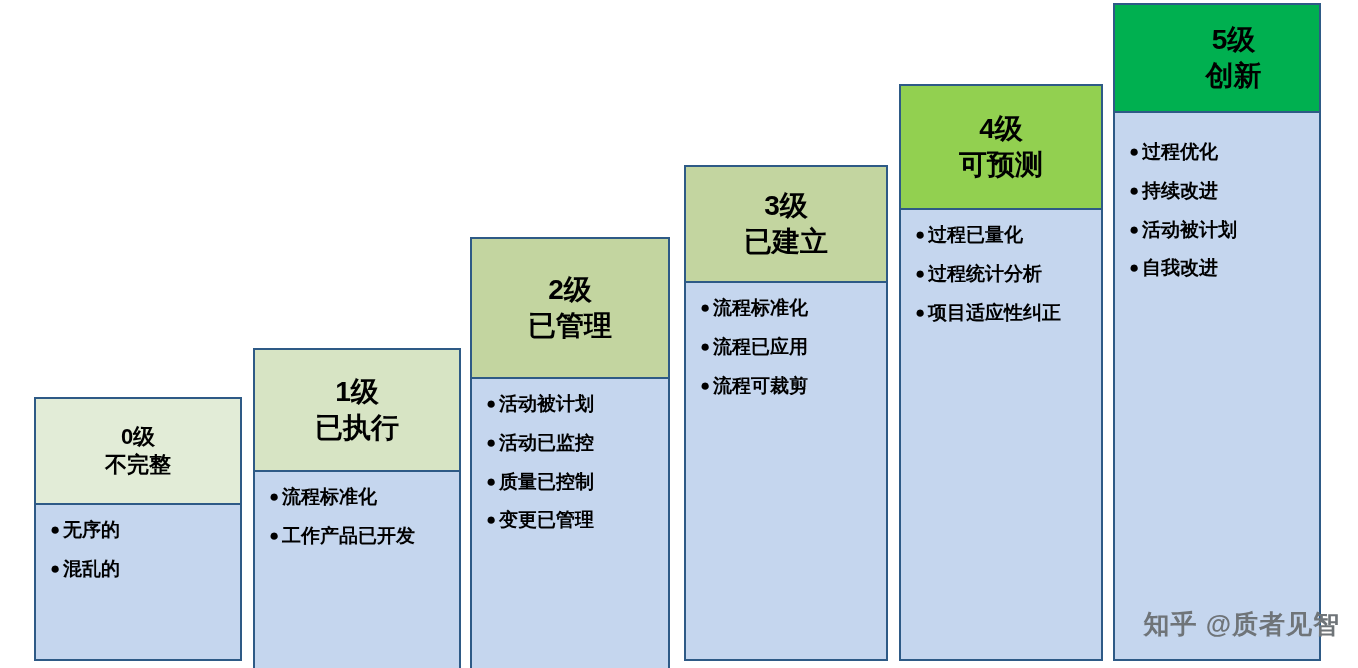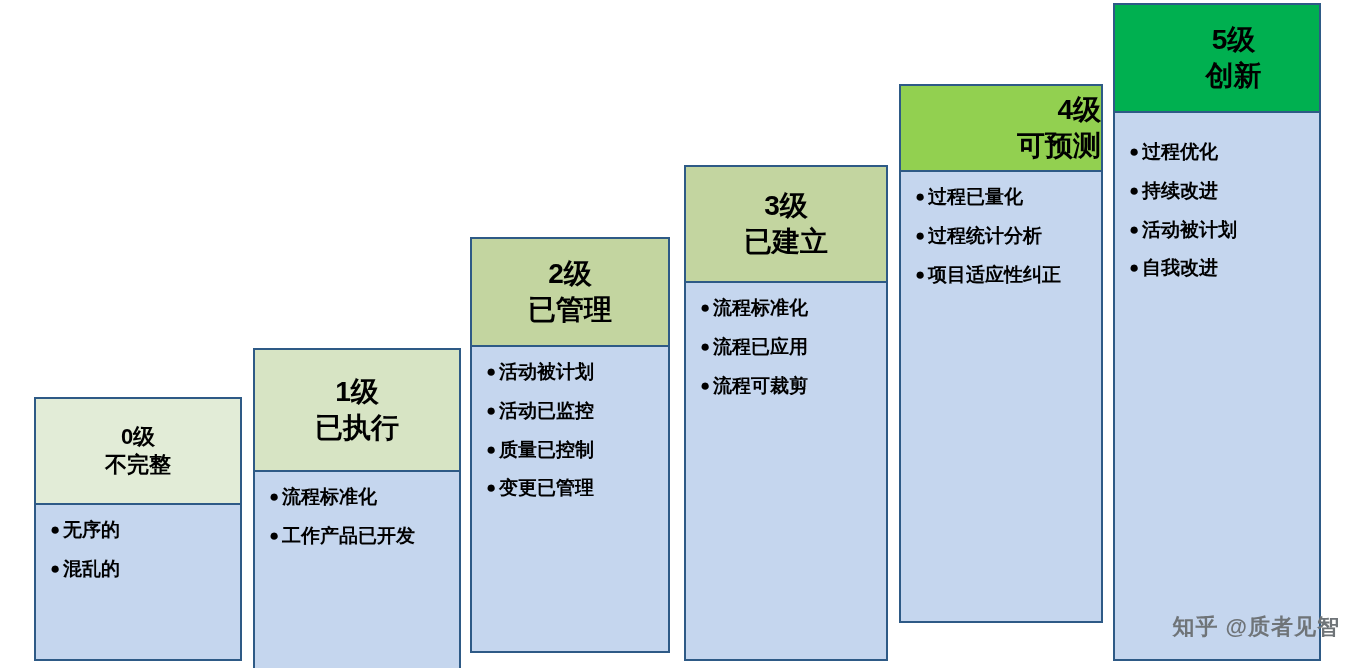--- a/index.html
+++ b/index.html
@@ -58,21 +58,21 @@
     display: inline-block;
     width: 13px;
     flex: 0 0 13px;
     font-size: 17px;
     line-height: 1.25;
   }
   .watermark {
     position: absolute;
     right: 18px;
     bottom: 26px;
-    font-size: 22px;
+    font-size: 26px;
     font-weight: bold;
     color: #6f7478;
     letter-spacing: 1px;
     white-space: nowrap;
   }
 </style>
 </head>
 <body>
 
 <div id="stage">
@@ -105,21 +105,21 @@
         <span>流程标准化</span>
       </div>
       <div class="bullet-row">
         <span class="bullet-dot">●</span>
         <span>工作产品已开发</span>
       </div>
     </div>
   </div>
 
   <div class="level-col" style="left:470px; top:237px; width:200px; height:424px;">
-    <div class="level-header" style="height:110px; background:#c3d5a0; font-size:28px;">
+    <div class="level-header" style="height:142px; background:#c3d5a0; font-size:28px;">
       <div class="hdr-line">2级</div>
       <div class="hdr-line">已管理</div>
     </div>
     <div class="level-body" style="height:306px;">
       <div class="bullet-row">
         <span class="bullet-dot">●</span>
         <span>活动被计划</span>
       </div>
       <div class="bullet-row">
         <span class="bullet-dot">●</span>
@@ -151,21 +151,21 @@
         <span>流程已应用</span>
       </div>
       <div class="bullet-row">
         <span class="bullet-dot">●</span>
         <span>流程可裁剪</span>
       </div>
     </div>
   </div>
 
   <div class="level-col" style="left:899px; top:84px; width:204px; height:577px;">
-    <div class="level-header" style="height:88px; background:#92d050; font-size:28px;align-items:flex-end;">
+    <div class="level-header" style="height:126px; background:#92d050; font-size:28px;">
       <div class="hdr-line">4级</div>
       <div class="hdr-line">可预测</div>
     </div>
     <div class="level-body" style="height:451px;">
       <div class="bullet-row">
         <span class="bullet-dot">●</span>
         <span>过程已量化</span>
       </div>
       <div class="bullet-row">
         <span class="bullet-dot">●</span>

